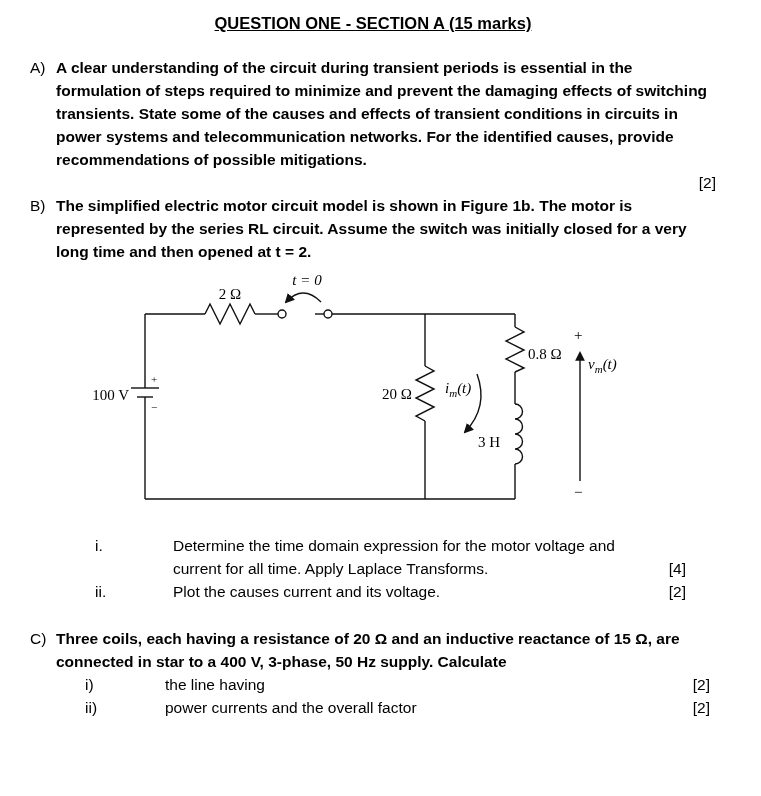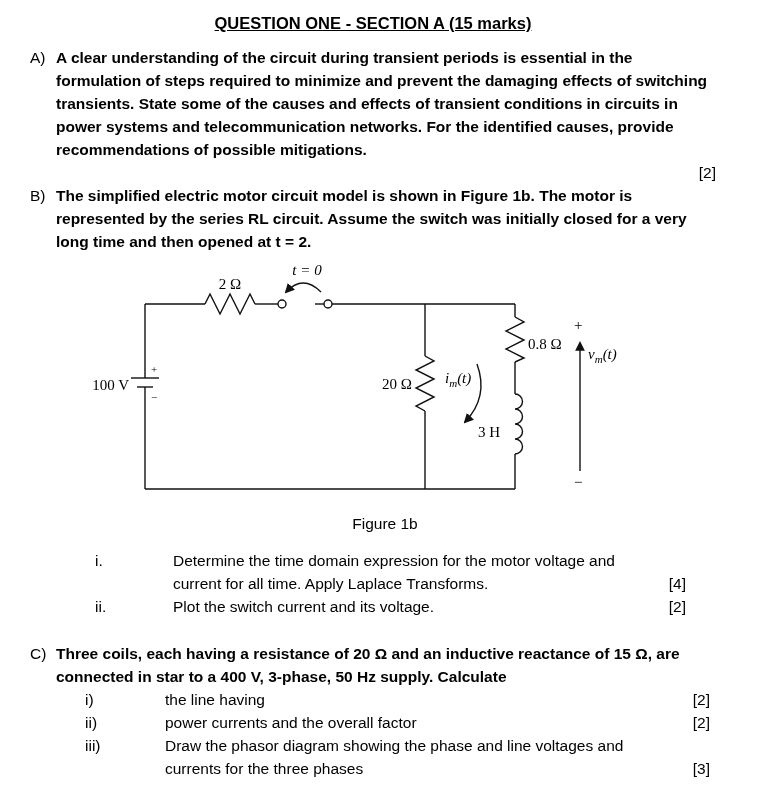--- a/index.html
+++ b/index.html
@@ -14,21 +14,21 @@
     overflow: hidden;
   }
   .page { box-sizing: border-box; width: 761px; padding: 8px 45px 0 30px; }
 
   h1 {
     font-size: 16.5px;
     line-height: 22px;
     font-weight: bold;
     text-decoration: underline;
     text-align: center;
-    margin: 4px 0 12px 0;
+    margin: 4px 0 22px 0;
   }
 
   .part { display: flex; }
   .part-label { width: 26px; flex: none; }
   .part-text { flex: 1; font-weight: bold; }
   .marks-line { text-align: right; }
 
   .figure-wrap { margin: 6px 0 0 55px; width: 600px; }
   .figure-caption { text-align: center; margin-top: 2px; }
 
@@ -109,52 +109,46 @@
         <text class="sign" x="66" y="142">−</text>
         <text x="327" y="130" text-anchor="end">20 Ω</text>
         <text x="443" y="90">0.8 Ω</text>
         <text x="393" y="178">3 H</text>
         <text x="360" y="124"><tspan class="it">i</tspan><tspan class="sub" dy="4">m</tspan><tspan class="it" dy="-4">(t)</tspan></text>
         <text x="489" y="71">+</text>
         <text x="503" y="100"><tspan class="it">v</tspan><tspan class="sub" dy="4">m</tspan><tspan class="it" dy="-4">(t)</tspan></text>
         <text x="489" y="228">−</text>
       </g>
     </svg>
-    <div class="figure-caption">Figure 1b</div>
   </div>
 
   <div class="subparts subparts-b">
     <div class="subpart">
       <div class="sp-label">i.</div>
       <div class="sp-text">Determine the time domain expression for the motor voltage and current for all time. Apply Laplace Transforms.</div>
       <div class="sp-marks">[4]</div>
     </div>
     <div class="subpart">
       <div class="sp-label">ii.</div>
-      <div class="sp-text">Plot the switch current and its voltage.</div>
+      <div class="sp-text">Plot the causes current and its voltage.</div>
       <div class="sp-marks">[2]</div>
     </div>
   </div>
 
   <div class="part part-c">
     <div class="part-label">C)</div>
     <div class="part-text">Three coils, each having a resistance of 20 Ω and an inductive reactance of 15 Ω, are connected in star to a 400 V, 3-phase, 50 Hz supply. Calculate</div>
   </div>
 
   <div class="subparts subparts-c">
     <div class="subpart">
       <div class="sp-label">i)</div>
       <div class="sp-text">the line having</div>
       <div class="sp-marks">[2]</div>
     </div>
     <div class="subpart">
       <div class="sp-label">ii)</div>
       <div class="sp-text">power currents and the overall factor</div>
       <div class="sp-marks">[2]</div>
     </div>
-    <div class="subpart">
-      <div class="sp-label">iii)</div>
-      <div class="sp-text">Draw the phasor diagram showing the phase and line voltages and currents for the three phases</div>
-      <div class="sp-marks">[3]</div>
-    </div>
   </div>
 
 </div>
 
 </body></html>

